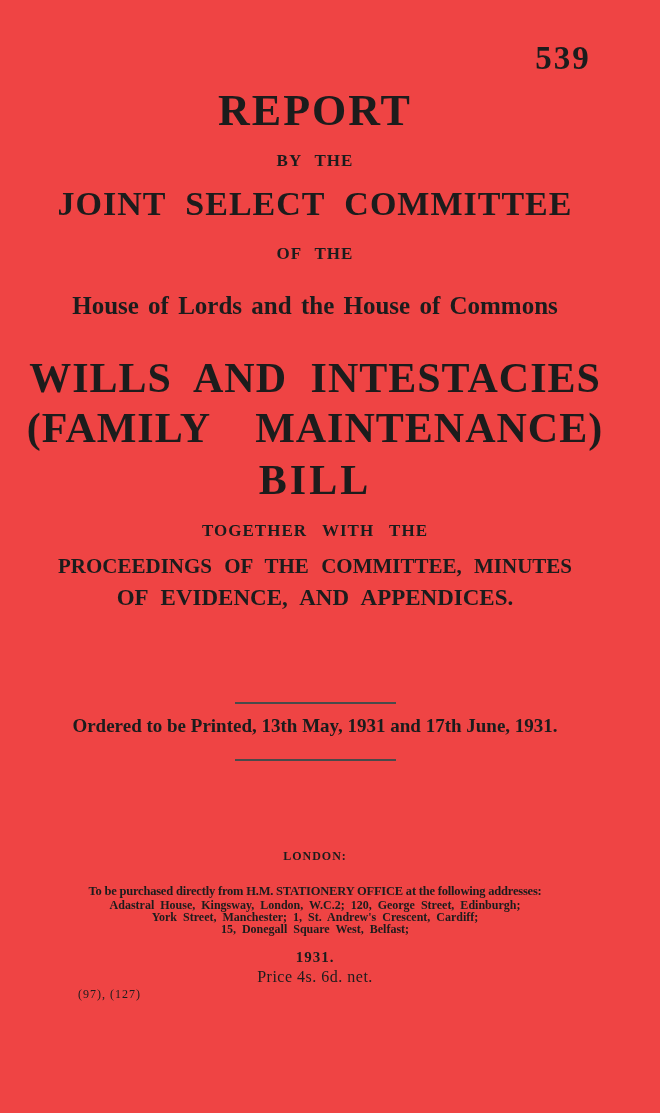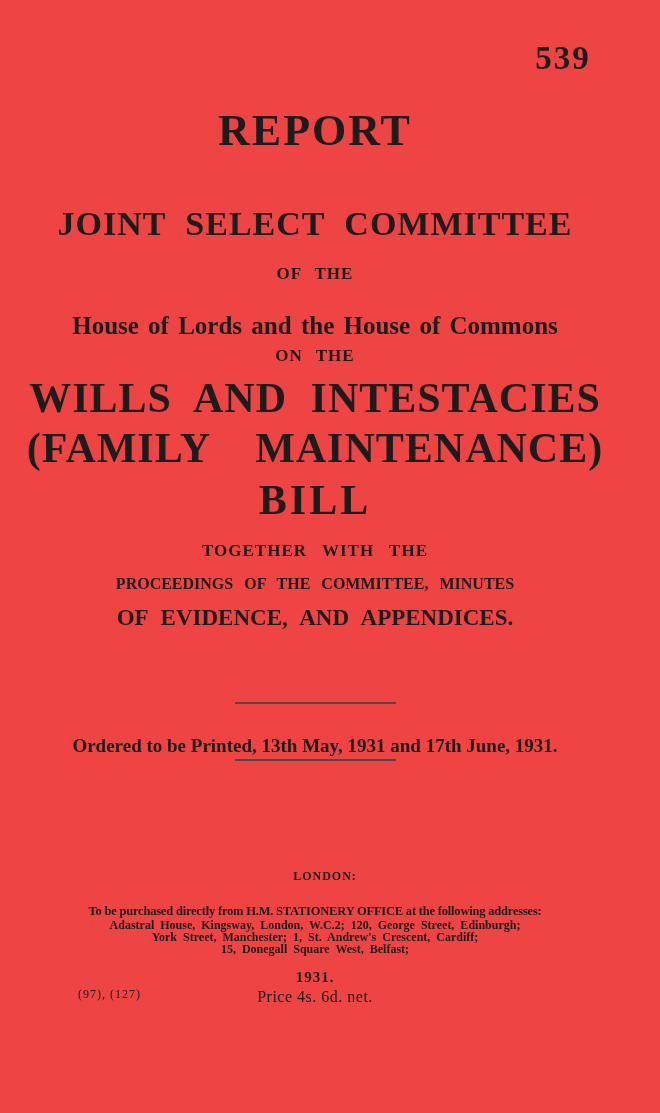--- a/index.html
+++ b/index.html
@@ -17,21 +17,20 @@
     font-family: "Liberation Serif", "DejaVu Serif", serif;
     overflow: hidden;
   }
   .line {
     position: absolute;
     left: 0;
     width: 630px;
     text-align: center;
     line-height: 1.1;
     white-space: nowrap;
-    margin-top: 20px;
   }
   .stamp {
     position: absolute;
     top: 40px;
     left: 518px;
     width: 90px;
     text-align: center;
     font-size: 33px;
     font-weight: bold;
     letter-spacing: 2px;
@@ -40,33 +39,33 @@
   .smallcaps      { font-size: 17px; font-weight: bold; word-spacing: 8px; letter-spacing: 1px; }
   .by-the         { top: 152px; }
   .committee      { top: 185px; font-size: 34px; font-weight: bold; word-spacing: 10px; letter-spacing: 1px; }
   .of-the         { top: 245px; }
   .houses         { top: 292px; font-size: 25px; font-weight: bold; word-spacing: 3px; }
   .on-the         { top: 327px; }
   .bill-1         { top: 355px; font-size: 42px; font-weight: bold; word-spacing: 12px; letter-spacing: 1px; }
   .bill-2         { top: 405px; font-size: 42px; font-weight: bold; word-spacing: 34px; letter-spacing: 1px; }
   .bill-3         { top: 457px; font-size: 42px; font-weight: bold; letter-spacing: 3px; }
   .together       { top: 522px; word-spacing: 10px; }
-  .contents-1     { top: 555px; font-size: 16px; font-weight: bold; word-spacing: 7px; font-family: Liberation Serif, serif; }
+  .contents-1     { top: 555px; font-size: 21px; font-weight: bold; word-spacing: 7px; font-family: Liberation Serif, serif; }
   .contents-2     { top: 585px; font-size: 23px; font-weight: bold; word-spacing: 7px; }
   .rule {
     position: absolute;
     left: 235px;
     width: 161px;
     height: 0;
     border-top: 2px solid #4a4a4a;
   }
   .rule-top    { top: 702px; }
   .rule-bottom { top: 759px; }
   .ordered     { top: 716px; font-size: 19px; font-weight: bold; }
-  .imp-city    { top: 850px; font-size: 12px; font-weight: bold; letter-spacing: 1px; padding-left: 10px; }
+  .imp-city    { top: 850px; font-size: 12px; font-weight: bold; letter-spacing: 1px; }
   .imp-pub     { top: 866px; font-size: 12px; font-weight: bold; word-spacing: 5px; }
   .imp-buy     { top: 885px; font-size: 12.5px; font-weight: bold; letter-spacing: -0.2px; text-align: center; }
   .imp-addr1   { top: 899px; font-size: 12px; font-weight: bold; word-spacing: 3px; }
   .imp-addr2   { top: 911px; font-size: 12px; font-weight: bold; word-spacing: 3px; }
   .imp-addr3   { top: 923px; font-size: 12px; font-weight: bold; word-spacing: 3px; }
   .imp-addr4   { top: 935px; font-size: 12px; font-weight: bold; word-spacing: 3px; }
   .imp-year    { top: 949px; font-size: 15px; font-weight: bold; letter-spacing: 1px; }
   .imp-price   { top: 968px; font-size: 16px; font-weight: normal; letter-spacing: 0.5px; }
   .reference {
     position: absolute;
@@ -78,28 +77,28 @@
 </style>
 </head>
 <body>
 
 <div id="page">
 
   <div class="stamp">539</div>
 
   <div class="line report-title">REPORT</div>
 
+  <div class="line smallcaps by-the">BY THE</div>
 
   <div class="line committee">JOINT SELECT COMMITTEE</div>
 
   <div class="line smallcaps of-the">OF THE</div>
 
   <div class="line houses">House of Lords and the House of Commons</div>
 
-  <div class="line smallcaps on-the">ON THE</div>
 
   <div class="line bill-1">WILLS AND INTESTACIES</div>
   <div class="line bill-2">(FAMILY MAINTENANCE)</div>
   <div class="line bill-3">BILL</div>
 
   <div class="line smallcaps together">TOGETHER WITH THE</div>
 
   <div class="line contents-1">PROCEEDINGS OF THE COMMITTEE, MINUTES</div>
   <div class="line contents-2">OF EVIDENCE, AND APPENDICES.</div>
 

